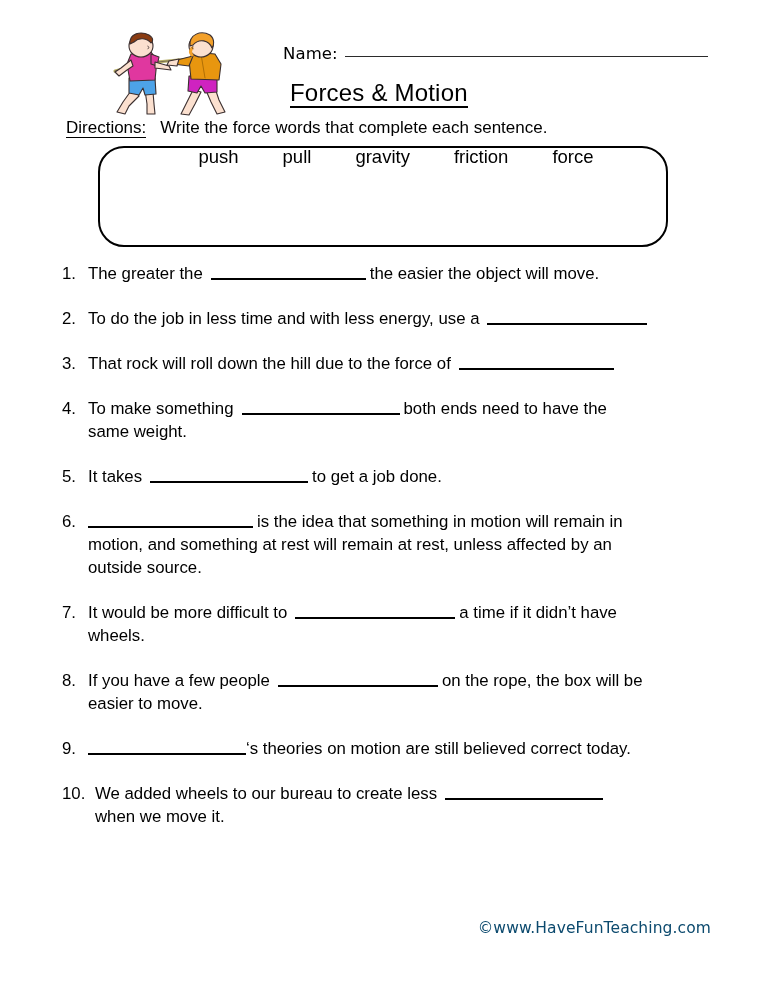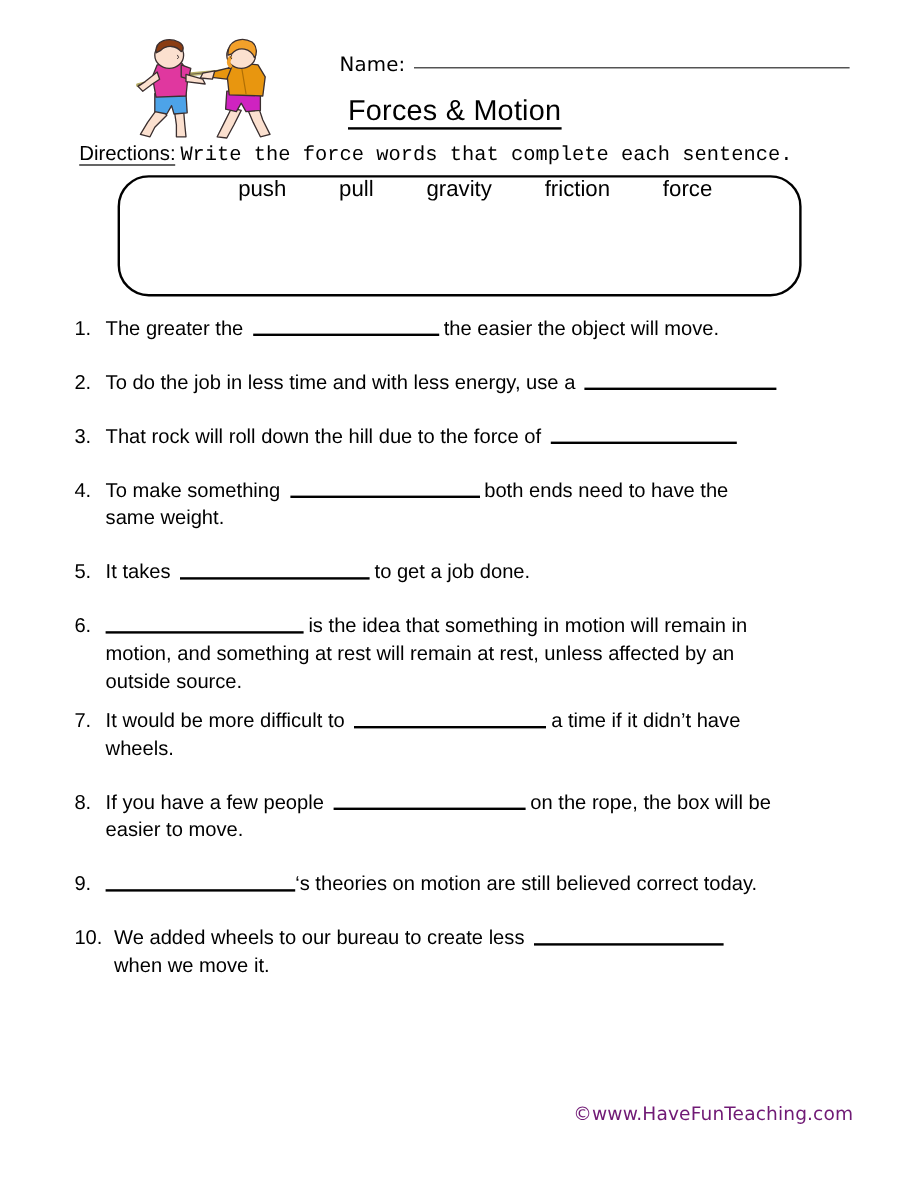--- a/index.html
+++ b/index.html
@@ -75,21 +75,21 @@
     left: 66px;
     top: 118px;
     font-size: 17px;
     white-space: nowrap;
     line-height: 1.2;
   }
   #directions-label {
     border-bottom: 1.5px solid #000;
     padding-bottom: 0px;
   }
-  #directions-text { margin-left: 4px; font-family: Liberation Mono, monospace; }
+  #directions-text { margin-left: 14px; }
 
   
   #word-bank {
     position: absolute;
     left: 98px;
     top: 146px;
     width: 570px;
     height: 101px;
     border: 2.2px solid #000;
     border-radius: 26px;
@@ -147,38 +147,38 @@
 
   .sp-l { margin-left: 8px; }
   .sp-l4 { margin-left: 4px; }
 
   
   #q-1 { margin-bottom: 22px; }
   #q-2 { margin-bottom: 22px; }
   #q-3 { margin-bottom: 22px; }
   #q-4 { margin-bottom: 22px; }
   #q-5 { margin-bottom: 22px; }
-  #q-6 { margin-bottom: 10px; }
+  #q-6 { margin-bottom: 22px; }
   #q-7 { margin-bottom: 22px; }
   #q-8 { margin-bottom: 22px; }
   #q-9 { margin-bottom: 22px; }
   #q-10 { margin-bottom: 0; }
 
   
   #footer {
     position: absolute;
     left: 0;
     top: 919px;
     width: 768px;
     text-align: right;
     padding-right: 57px;
     box-sizing: border-box;
     font-family: "DejaVu Sans", sans-serif;
     font-size: 15.5px;
-    color: #701a75;
+    color: #0c4a6e;
     letter-spacing: 0.1px;
   }
 </style>
 </head>
 <body>
 
 <div id="header">
 
   <div id="clipart">
     <svg viewBox="0 0 152 92" xmlns="http://www.w3.org/2000/svg">

